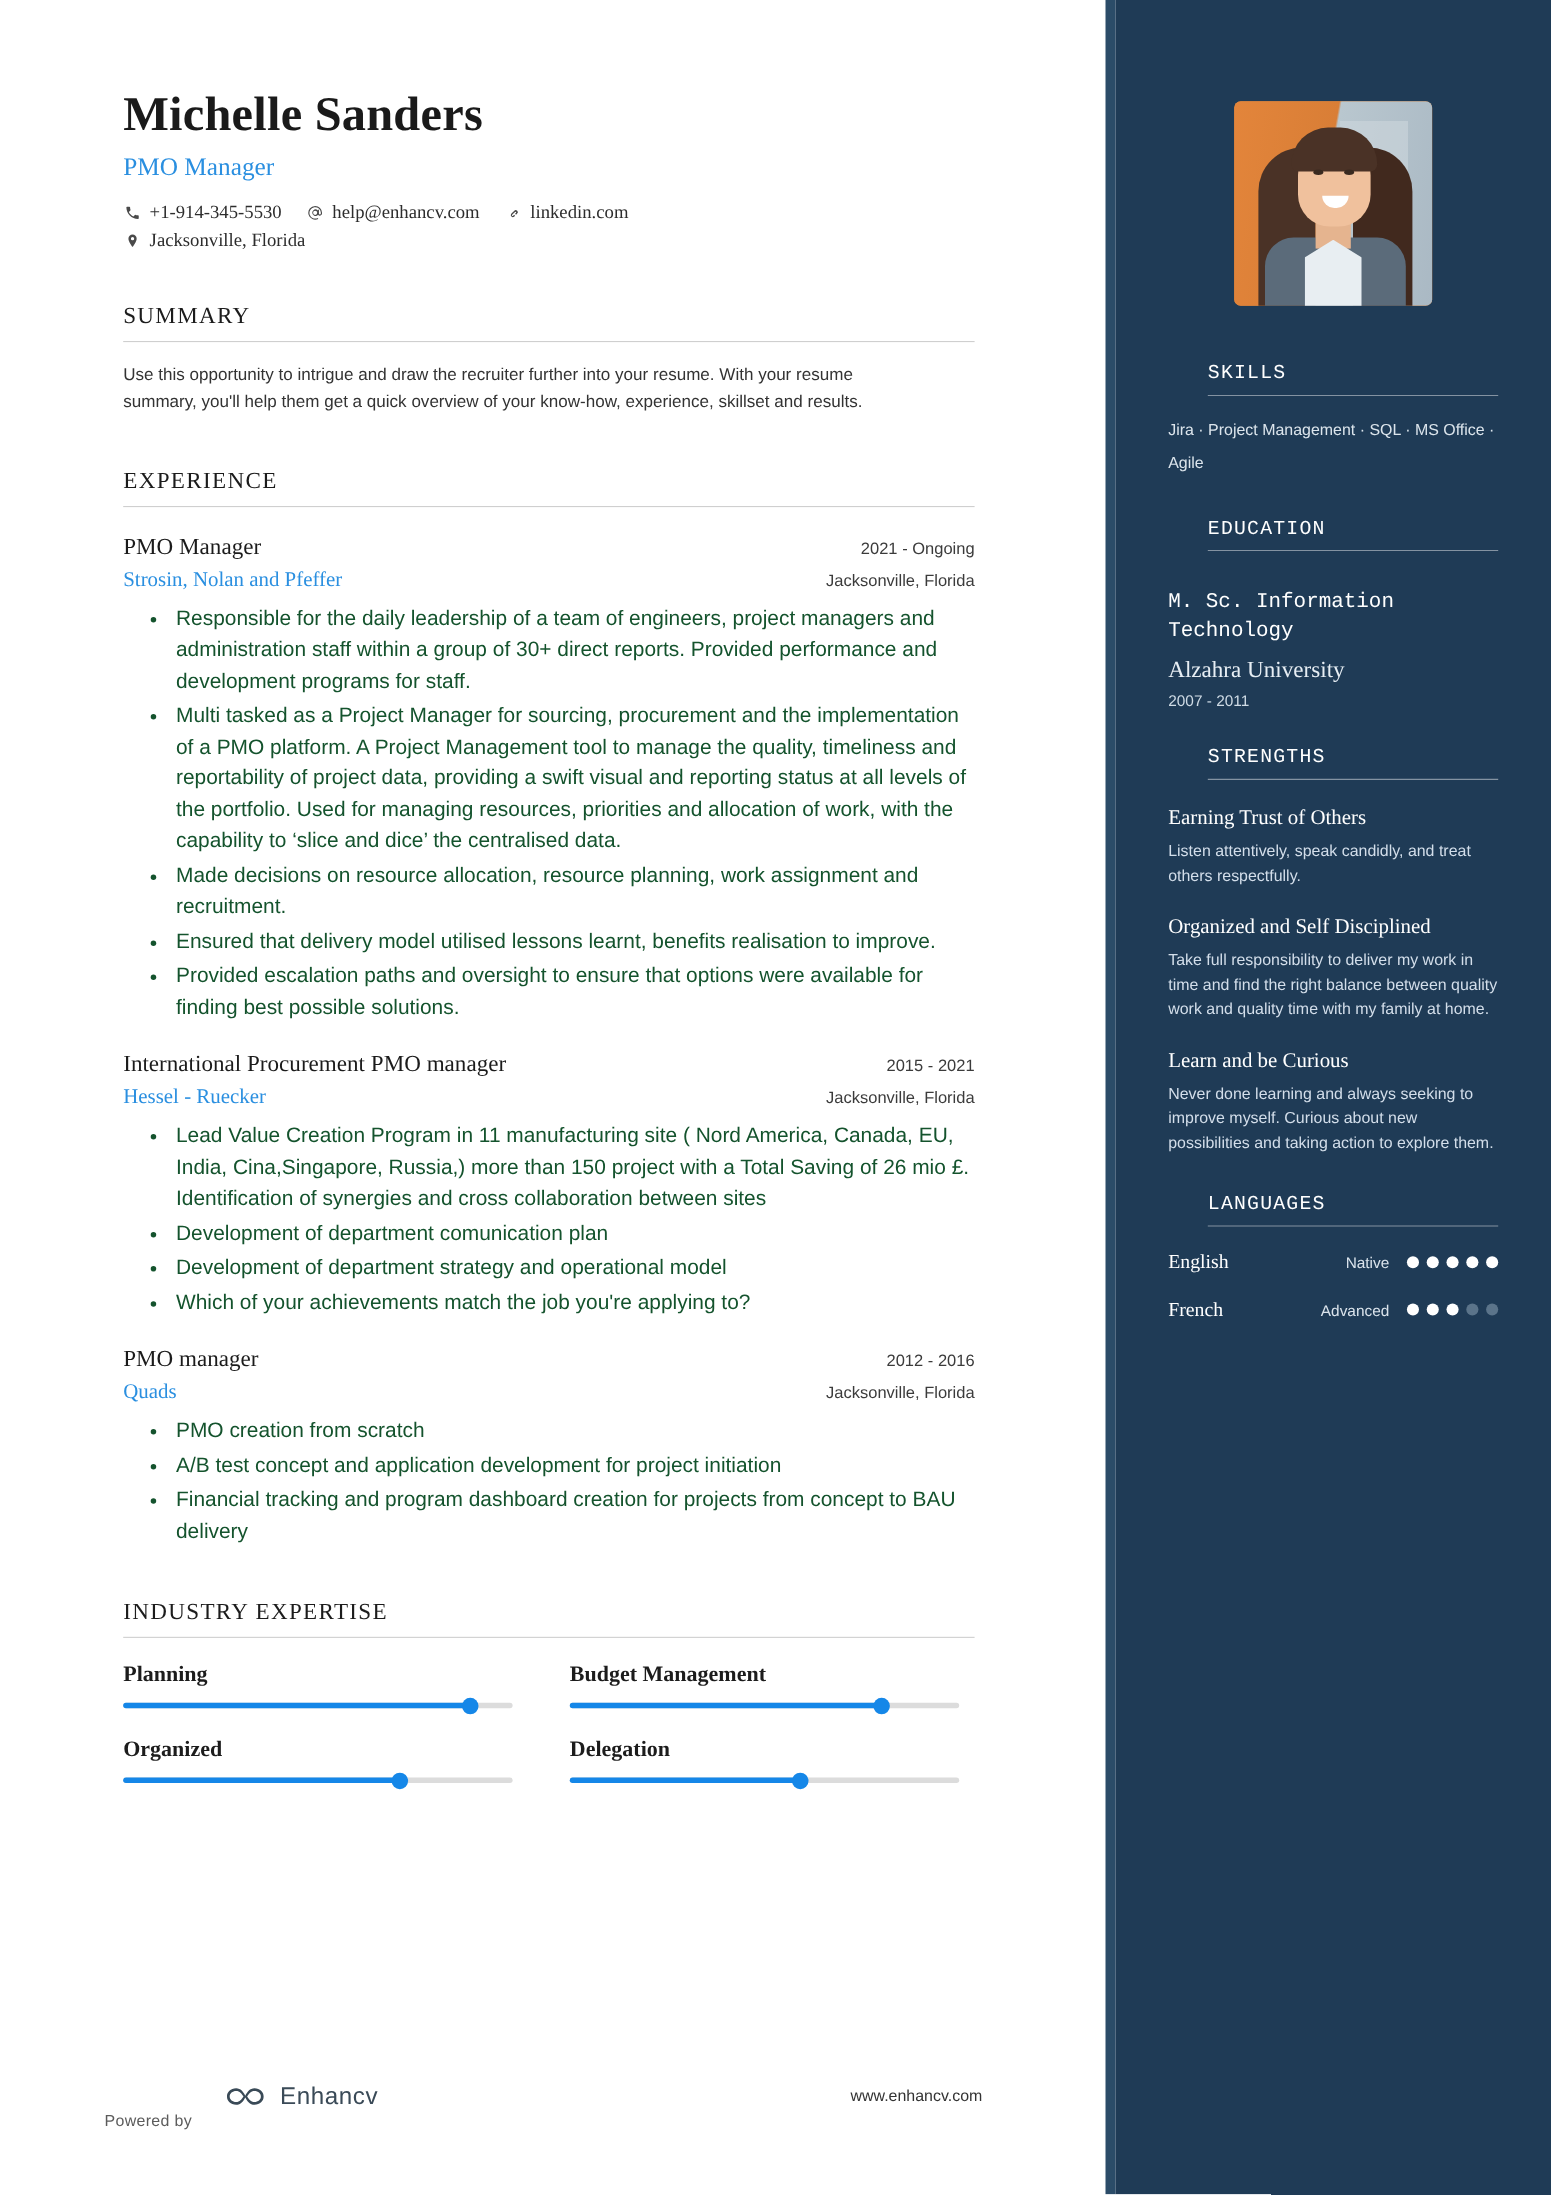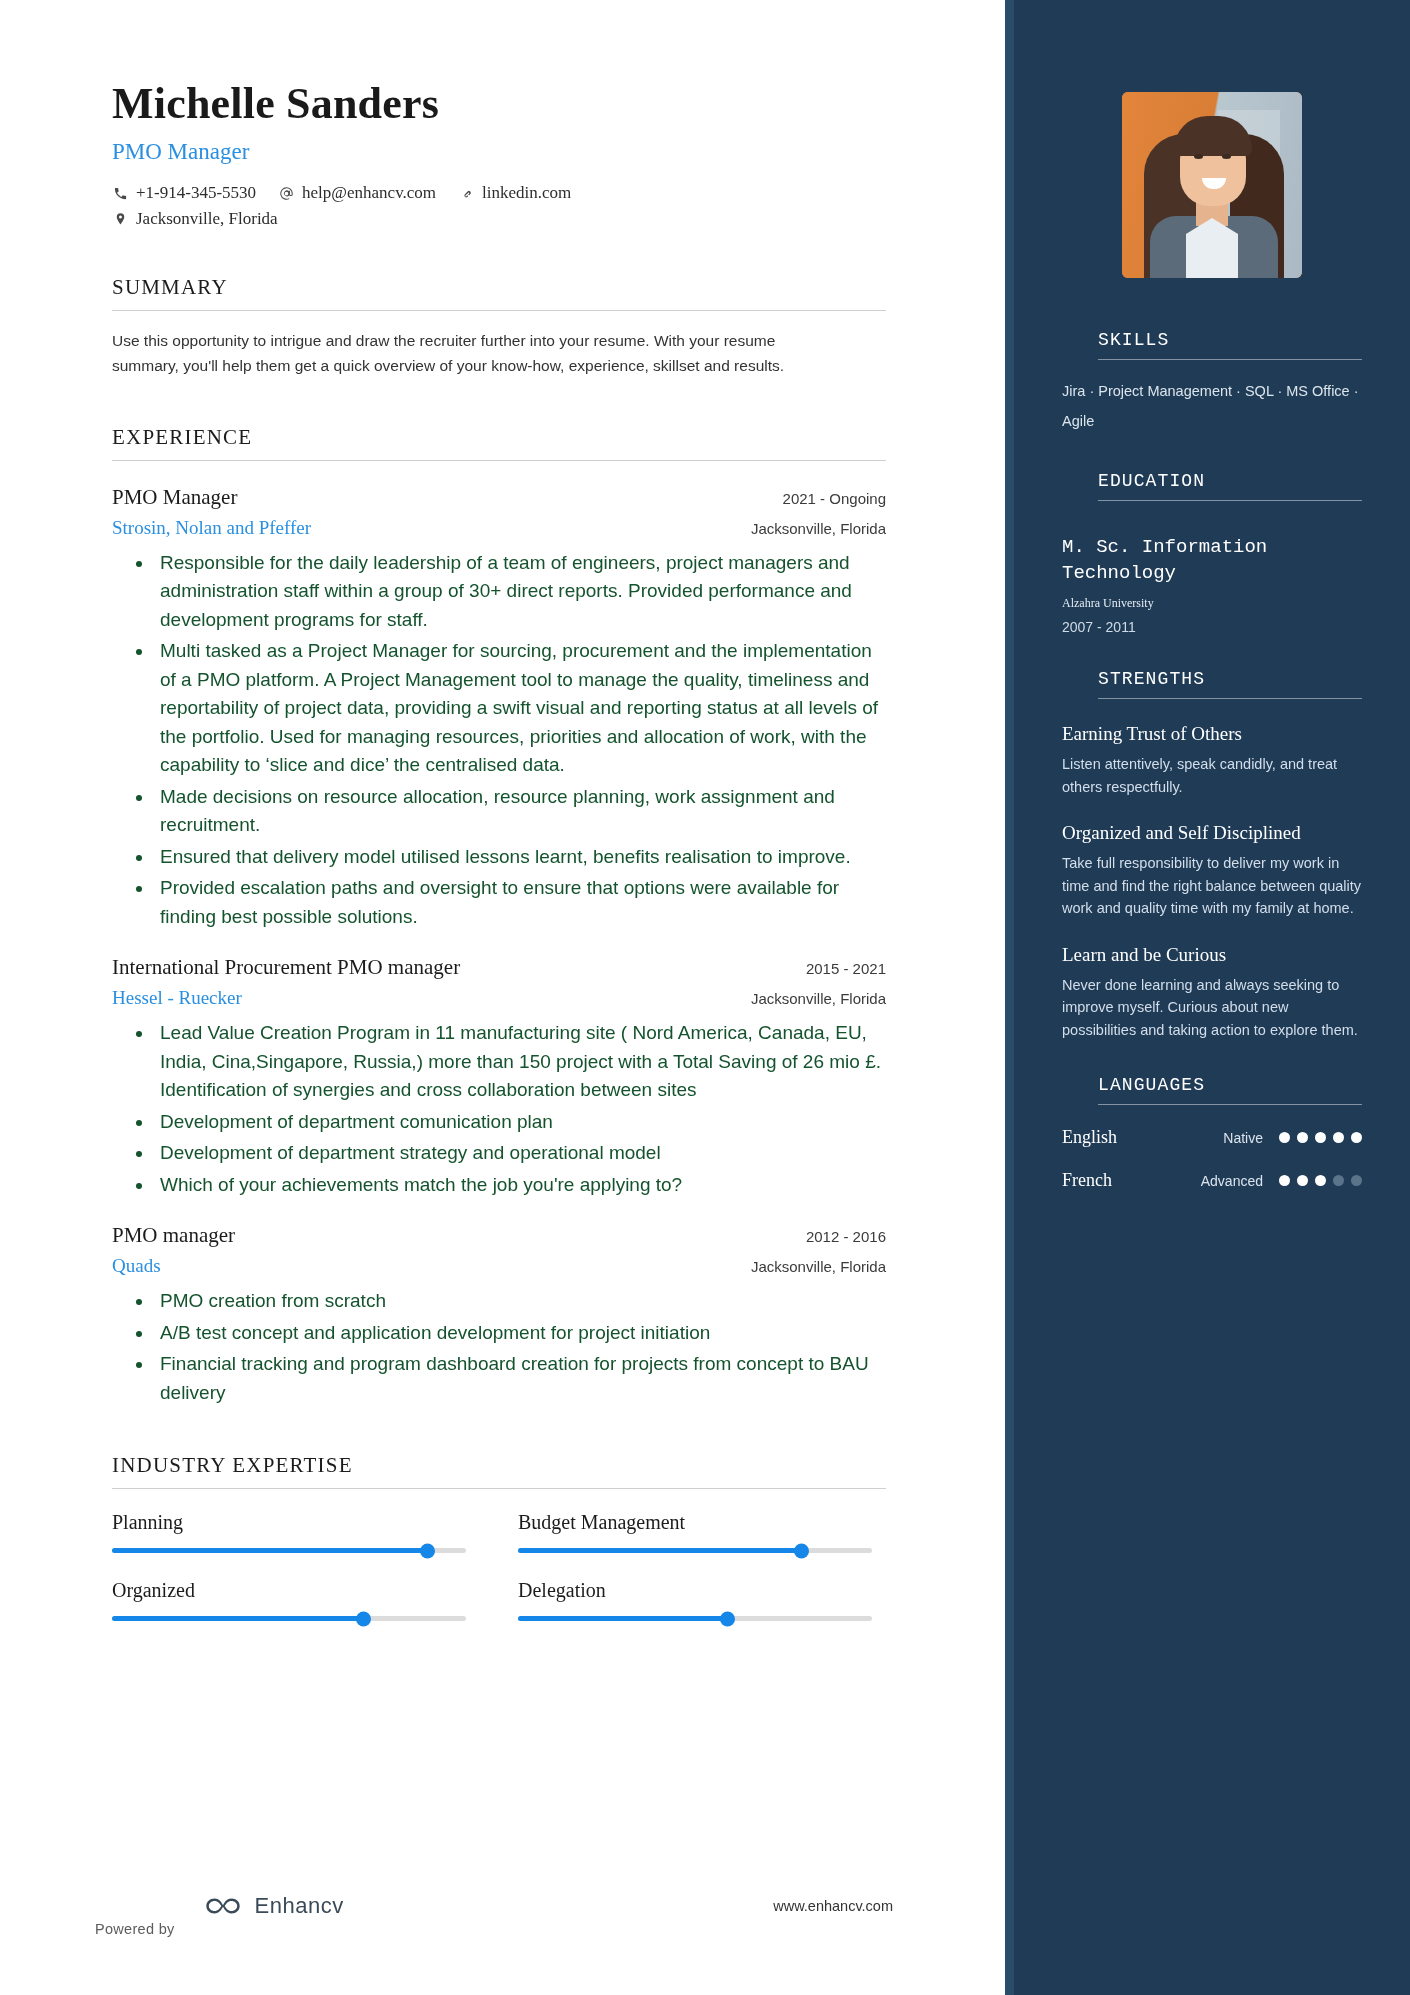--- a/index.html
+++ b/index.html
@@ -76,21 +76,21 @@
   .edu-degree {
     font-family: Liberation Mono, monospace;
     color: #ffffff;
     font-size: 19px;
     line-height: 1.35;
     margin-top: 34px;
   }
   .edu-school {
     font-family: "Liberation Serif", serif;
     color: #e7eef4;
-    font-size: 12px;
+    font-size: 21px;
     margin-top: 10px;
   }
   .edu-dates { color: #cfdbe5; font-size: 14px; margin-top: 8px; }
 
   .strength { margin-top: 22px; }
   .strength-title {
     font-family: "Liberation Serif", serif;
     color: #ffffff;
     font-size: 19px;
     line-height: 1.32;
@@ -197,20 +197,21 @@
     margin-left: 20px;
   }
 
   .skillgrid {
     margin-top: 22px;
     display: grid;
     grid-template-columns: 1fr 1fr;
     column-gap: 52px;
     row-gap: 26px;
     max-width: 760px;
+    font-weight: bold;
   }
   .skillbar-label {
     font-family: "Liberation Serif", serif;
     font-size: 20px;
     color: #1c1c1c;
     margin-bottom: 14px;
   }
   .track {
     position: relative;
     height: 5px;

